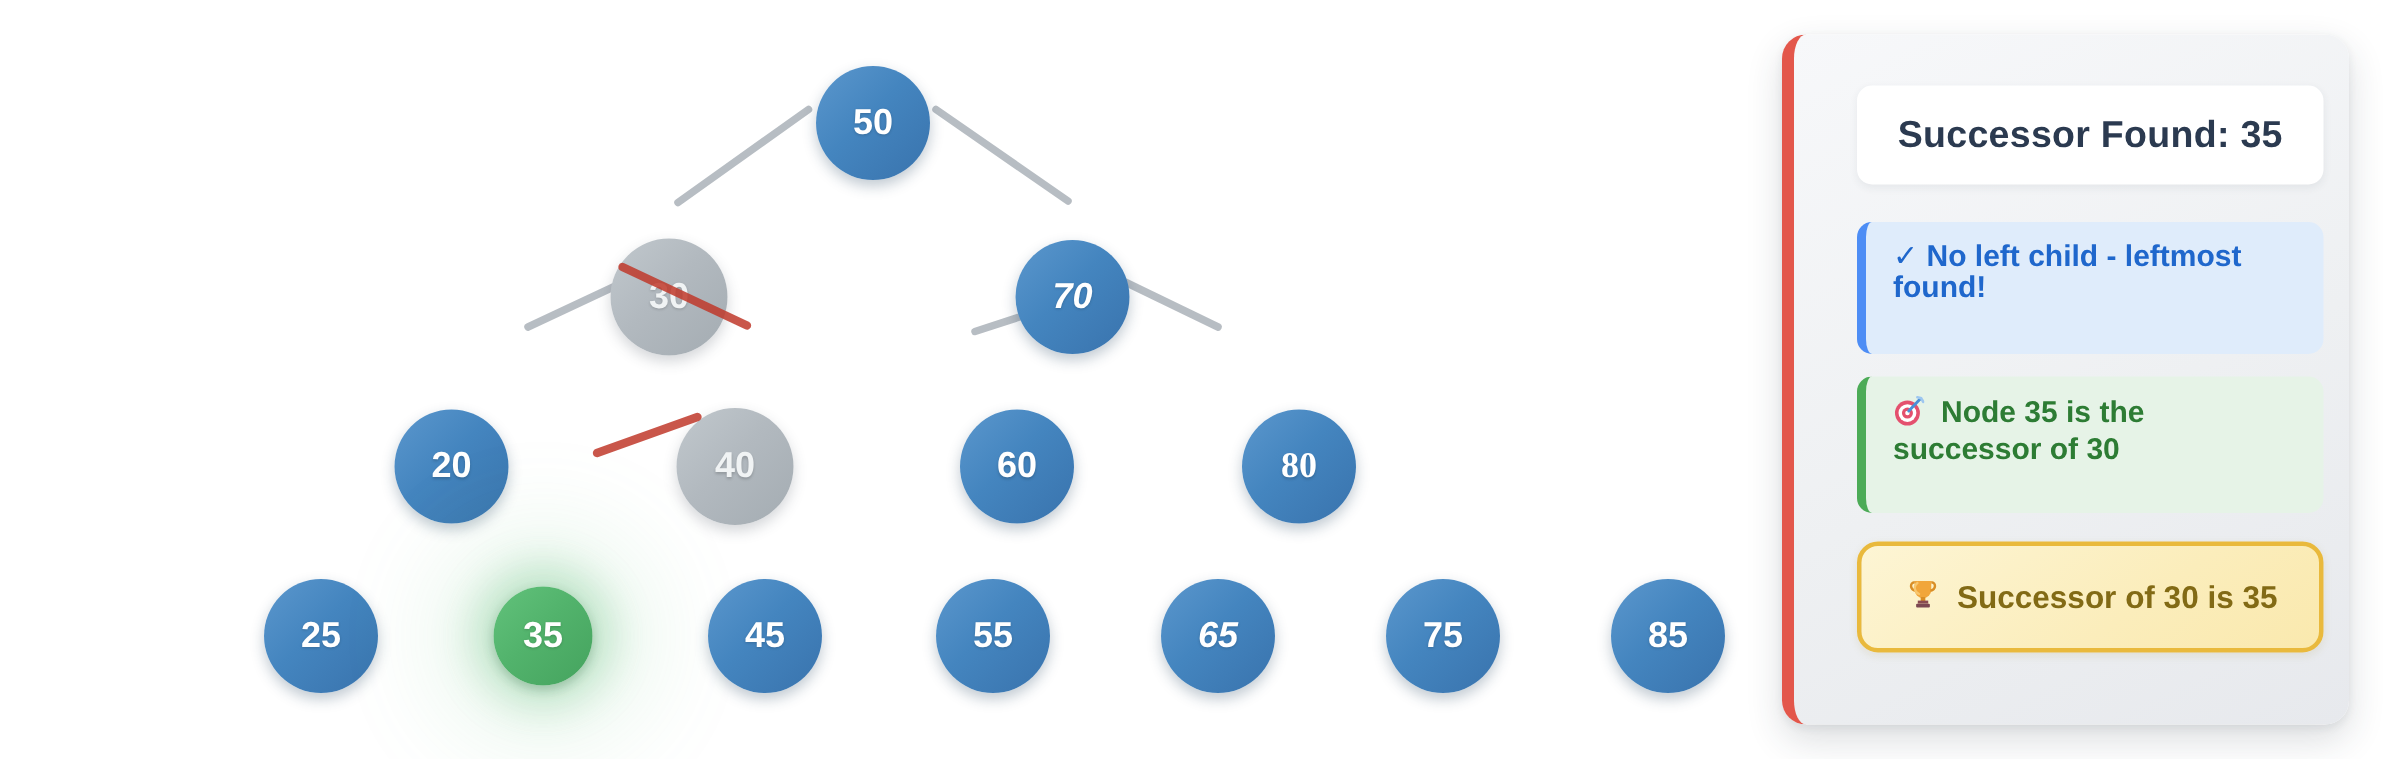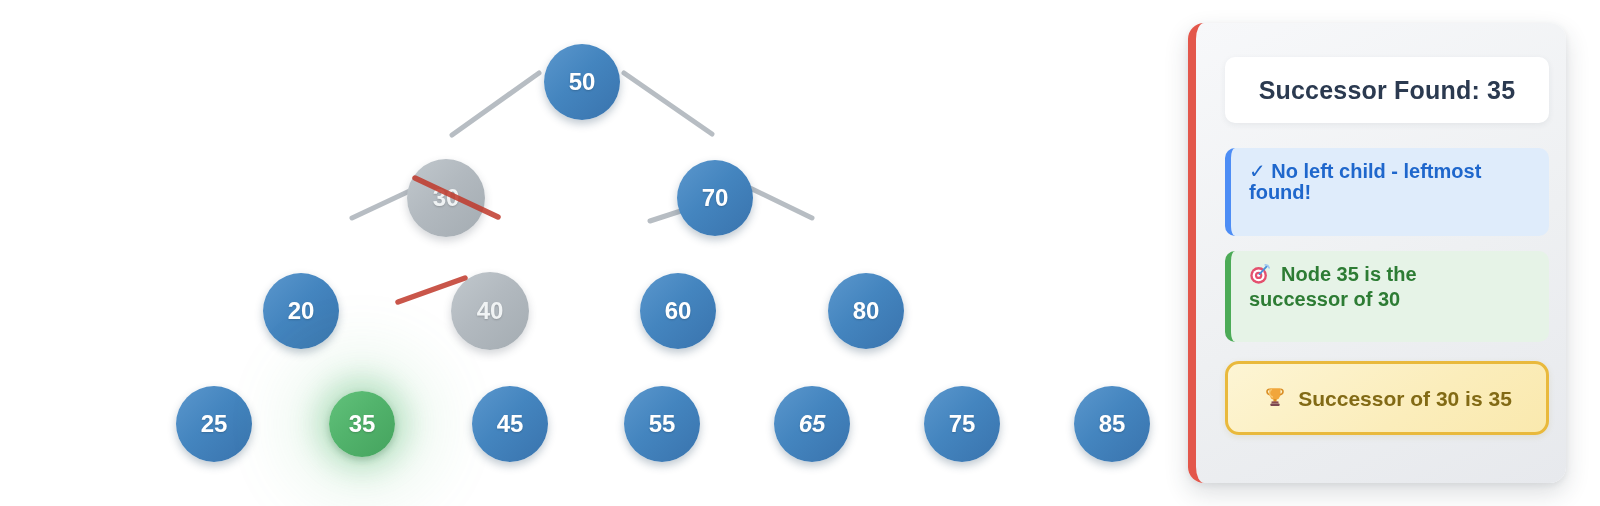--- a/index.html
+++ b/index.html
@@ -39,21 +39,21 @@
                 0 0 26px 14px rgba(97,190,120,0.32),
                 0 0 65px 42px rgba(97,190,120,0.13);
   }
 
   
   .panel {
     position: absolute; left: 1188px; top: 23px; width: 378px; height: 460px;
     border-left: 8px solid #e3574b; border-radius: 16px;
     background: linear-gradient(155deg, #f7f8fa 0%, #eef0f2 55%, #e7e9ed 100%);
     box-shadow: 0 10px 24px rgba(40,50,65,0.16), 0 2px 6px rgba(40,50,65,0.08);
-    padding: 34px 17px 0 29px;
+    padding: 34px 17px 0 42px;
   }
   .title-card {
     height: 66px; background: #ffffff; border-radius: 10px;
     box-shadow: 0 2px 6px rgba(40,50,65,0.07);
     display: flex; align-items: center; justify-content: center;
     margin-bottom: 25px;
   }
   .title-card span { font-size: 25px; font-weight: bold; color: #2b3a50; letter-spacing: 0.2px; }
 
   .msg {
@@ -88,25 +88,25 @@
     <svg class="edges base-layer" viewBox="0 0 1170 506">
         <line x1="539" y1="73" x2="452" y2="135" class="normal"></line>
         <line x1="624" y1="73" x2="712" y2="134" class="normal"></line>
         <line x1="352" y1="218" x2="448" y2="173" class="normal"></line>
         <line x1="650" y1="221" x2="690" y2="208" class="normal"></line>
         <line x1="750" y1="188" x2="812" y2="218" class="normal"></line>
       </svg>
     <div class="nodes">
         <div class="tree-node normal" style="left: 544px; top: 44px; height: 76px; width: 76px;">50</div>
         <div class="tree-node visited" style="left: 407px; top: 159px; height: 78px; width: 78px;">30</div>
-        <div class="tree-node normal" style="left: 677px; top: 160px; height: 76px; width: 76px;">70</div>
+        <div class="tree-node normal" style="left: 677px; top: 160px; height: 76px; width: 76px; font-style: italic;">70</div>
         <div class="tree-node normal" style="left: 263px; top: 273px; height: 76px; width: 76px;">20</div>
         <div class="tree-node visited" style="left: 451px; top: 272px; height: 78px; width: 78px;">40</div>
         <div class="tree-node normal" style="left: 640px; top: 273px; height: 76px; width: 76px;">60</div>
-        <div class="tree-node normal" style="left: 828px; top: 273px; height: 76px; width: 76px;">80</div>
+        <div class="tree-node normal" style="left: 828px; top: 273px; height: 76px; width: 76px; font-family: Liberation Serif, serif;">80</div>
         <div class="tree-node normal" style="left: 176px; top: 386px; height: 76px; width: 76px;">25</div>
         <div class="tree-node successor" style="left: 329px; top: 391px; height: 66px; width: 66px;">35</div>
         <div class="tree-node normal" style="left: 472px; top: 386px; height: 76px; width: 76px;">45</div>
         <div class="tree-node normal" style="left: 624px; top: 386px; height: 76px; width: 76px;">55</div>
         <div class="tree-node normal" style="left: 774px; top: 386px; height: 76px; width: 76px; font-style: italic;">65</div>
         <div class="tree-node normal" style="left: 924px; top: 386px; height: 76px; width: 76px;">75</div>
         <div class="tree-node normal" style="left: 1074px; top: 386px; height: 76px; width: 76px;">85</div>
       </div>
     <svg class="edges path-layer" viewBox="0 0 1170 506">
         <line x1="415" y1="178" x2="498" y2="217" class="path"></line>

